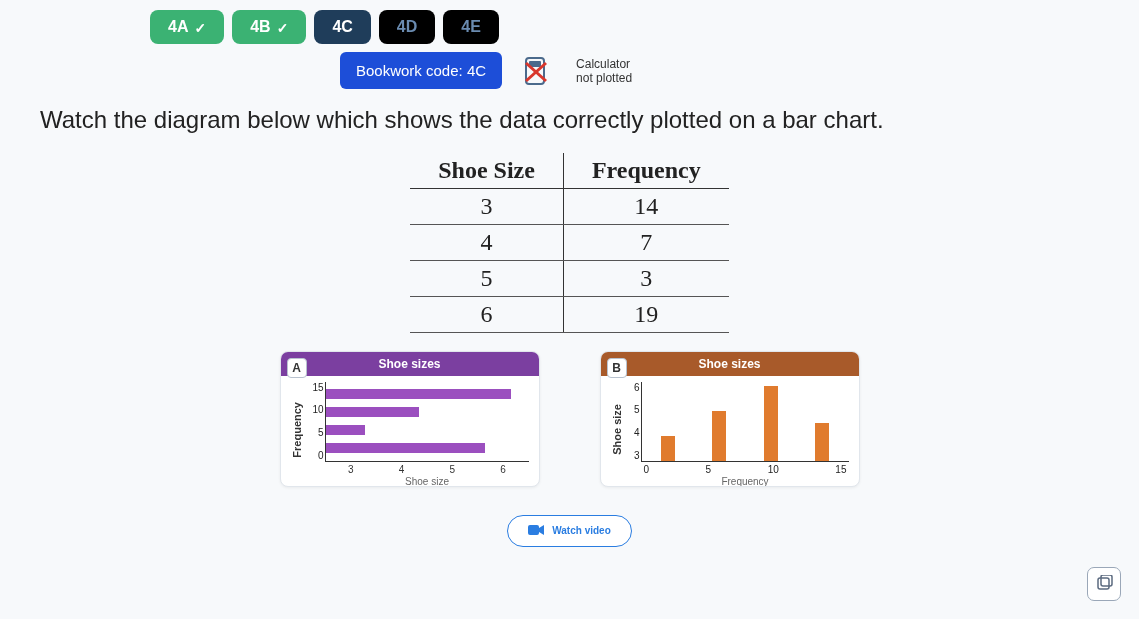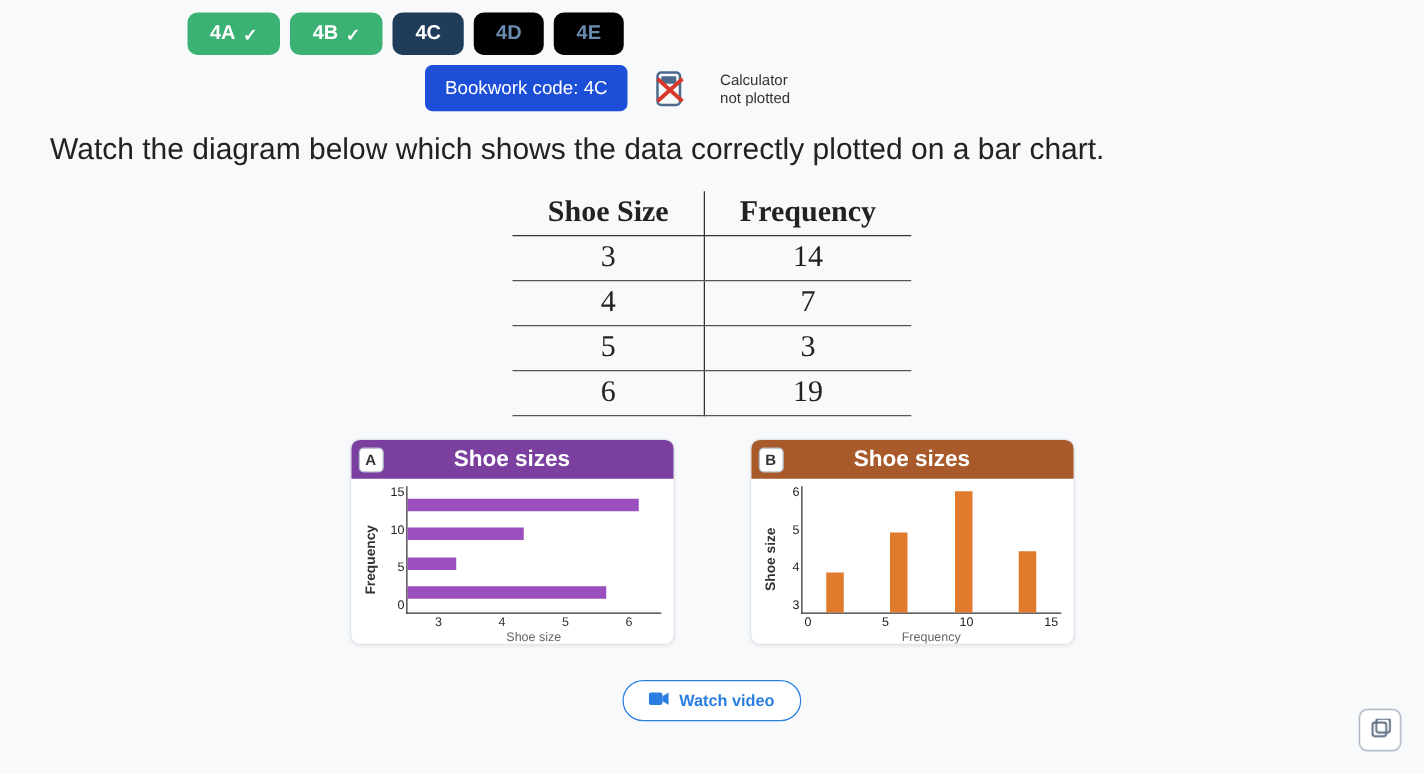--- a/index.html
+++ b/index.html
@@ -119,31 +119,31 @@
     display: flex;
     align-items: center;
     justify-content: center;
     color: #333;
     z-index: 5;
   }
   .chart-title {
     text-align: center;
     color: #fff;
     padding: 5px 0;
-    font-size: 18px;
+    font-size: 12px;
     font-weight: 600;
   }
   .title-a { background: #7b3fa0; }
   .title-b { background: #a85a2a; }
   .chart-body {
     padding: 6px 10px 8px 10px;
     display: flex;
     align-items: stretch;
     gap: 4px;
-    height: 132px;
+    height: 110px;
   }
   .ylabel {
     writing-mode: vertical-rl;
     transform: rotate(180deg);
     font-size: 11px;
     font-weight: 600;
     color: #333;
     align-self: center;
   }
   .plot {
@@ -225,21 +225,21 @@
     display:flex;
     justify-content:center;
     margin-top: 28px;
   }
   .watch-video {
     border: 1.5px solid #2a7de1;
     color: #2a7de1;
     background:#fff;
     border-radius: 999px;
     padding: 8px 20px;
-    font-size: 13px;
+    font-size: 10px;
     font-weight:600;
     display:inline-flex;
     align-items:center;
     gap:8px;
   }
   .corner-icon {
     position: fixed;
     right: 18px;
     bottom: 18px;
     width: 34px;

